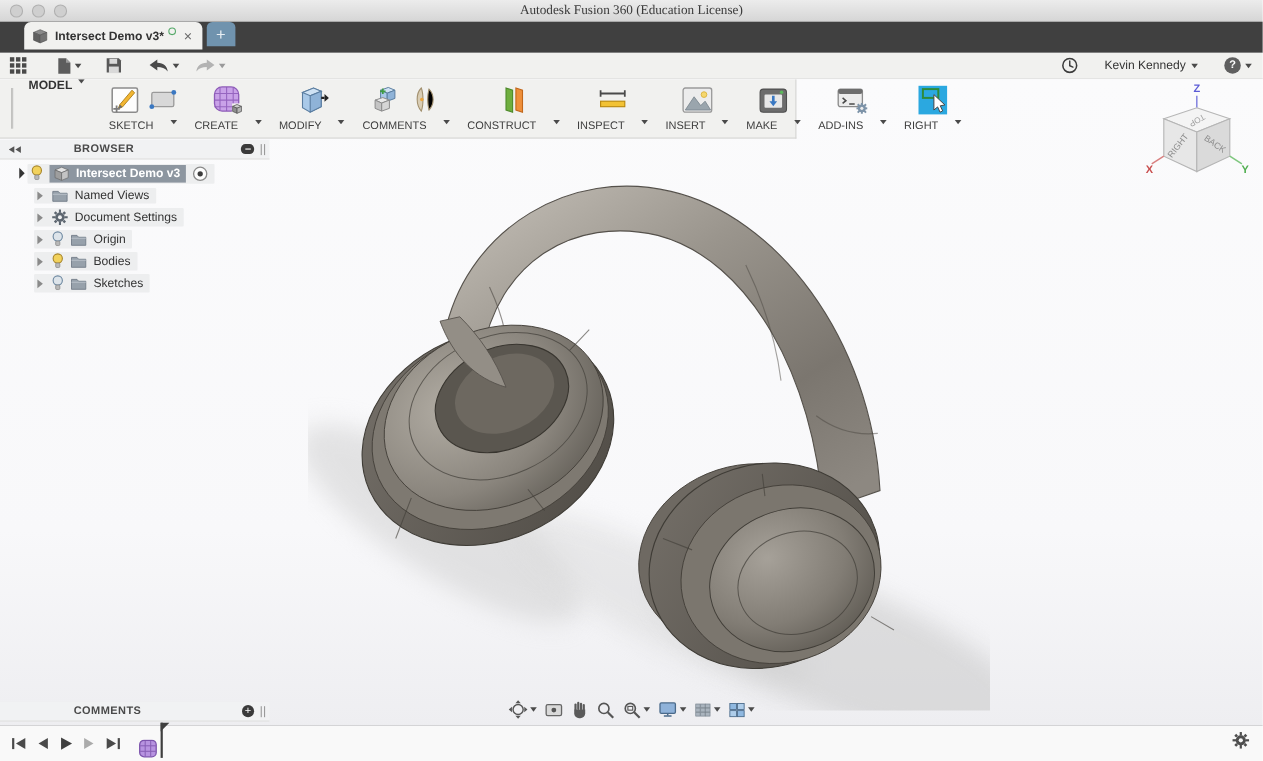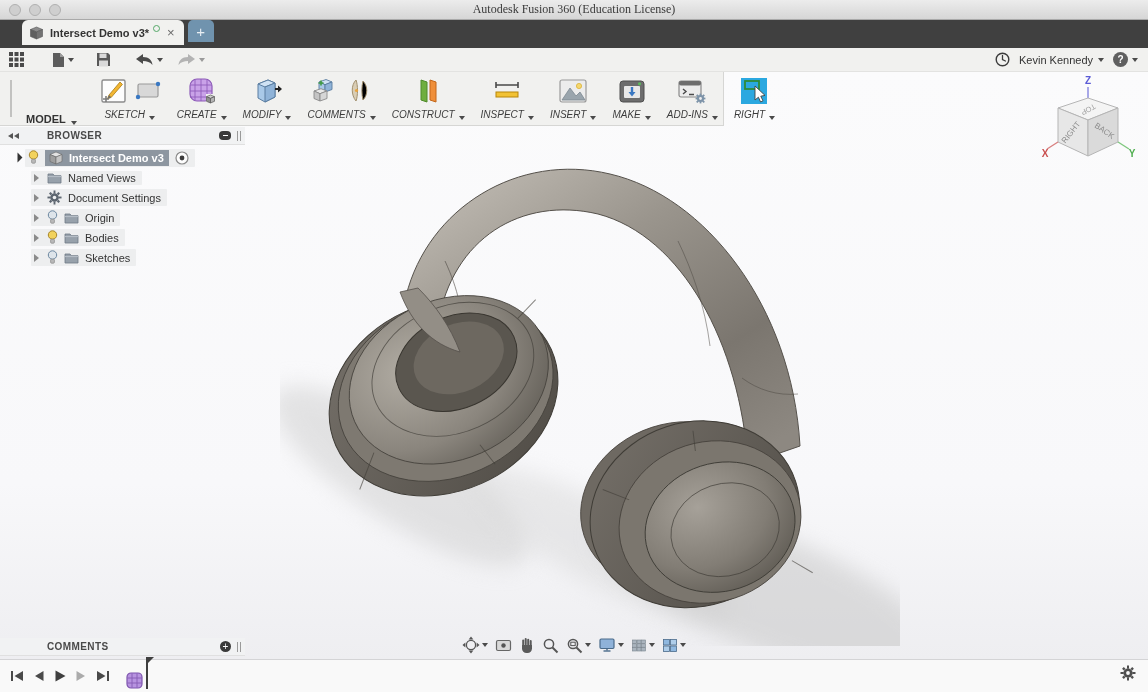--- a/index.html
+++ b/index.html
@@ -23,46 +23,46 @@
   .tab-close { font-size:13px; color:#6a6a6a; line-height:1; cursor:default; padding:0 1px; }
   .new-tab { margin-left:4px; width:26px; height:22px; background:#7093ae; border-radius:5px 5px 0 0; color:#e8eef3;
     font-size:15px; display:flex; align-items:center; justify-content:center; }
 
   
   .qat { height:24px; background:#f1f1ef; flex:0 0 24px; display:flex; align-items:center; border-bottom:1px solid #e3e3e1; position:relative; }
   .qat .grp { display:flex; align-items:center; gap:3px; }
   .qat-icon { display:flex; align-items:center; justify-content:center; }
   .dd { width:0; height:0; border-left:3.5px solid transparent; border-right:3.5px solid transparent; border-top:4px solid #4a4a4a; display:inline-block; }
   .dd.light { border-top-color:#9a9a9a; }
-  .qat-right { position:absolute; right:10px; display:flex; align-items:center; gap:9px; }
+  .qat-right { position:absolute; right:10px; display:flex; align-items:center; gap:24px; }
   .user-name { font-size:11px; color:#333; }
   .help-circle { width:15px; height:15px; border-radius:50%; background:#5f5f5f; color:#fff; font-size:10px; font-weight:bold;
     display:flex; align-items:center; justify-content:center; }
 
   
   .canvas { position:relative; flex:1 1 auto; background:linear-gradient(180deg,#fbfbfc 0%,#f8f8fa 70%,#eeeef1 100%); overflow:hidden; }
 
   
   .ribbon { position:absolute; left:0; top:0; width:724px; height:54px; background:#f1f1ef;
     border-bottom:1px solid #d6d6d4; border-right:1px solid #d6d6d4; display:flex; align-items:stretch; z-index:5; }
   .rib-handle { width:4px; margin:8px 4px 8px 10px; border-left:1px solid #c2c2c0; border-right:1px solid #c2c2c0; }
-  .workspace { display:flex; align-items:flex-end; gap:5px; padding:0 14px 0 10px; }
+  .workspace { display:flex; align-items:flex-start; gap:5px; padding:0 14px 0 10px; }
   .workspace .ws-label { font-size:11px; font-weight:bold; color:#333; }
   .rib-sep { width:1px; background:#dcdcda; margin:5px 0; }
   .rgroup { display:flex; flex-direction:column; align-items:center; justify-content:space-between; padding:3px 8px 3px; }
   .rgroup .icons { display:flex; align-items:center; gap:6px; height:32px; }
-  .rgroup .glabel { display:flex; align-items:flex-end; gap:4px; font-size:10px; color:#3c3c3c; padding-bottom:2px; white-space:nowrap;font-style:italic; }
+  .rgroup .glabel { display:flex; align-items:flex-start; gap:15px; font-size:10px; color:#3c3c3c; padding-bottom:2px; white-space:nowrap; }
 
   
   .viewcube { position:absolute; top:2px; right:10px; z-index:6; }
 
   
   .browser { position:absolute; left:0; top:55px; width:260px; z-index:6; font-size:11px; color:#333; }
   .panel-head { height:18px; width:245px; background:rgba(240,241,242,.95); display:flex; align-items:center; border-bottom:1px solid #e0e0e0; position:relative; }
-  .panel-head .ph-title { font-size:10px; font-weight:bold; color:#4a4a4a; letter-spacing:.4px; margin-left:12px;padding-left:35px; }
+  .panel-head .ph-title { font-size:10px; font-weight:bold; color:#4a4a4a; letter-spacing:.4px; margin-left:32px;padding-left:35px; }
   .collapse-arrows { position:absolute; left:8px; display:flex; }
   .ca-tri { width:0; height:0; border-top:3.5px solid transparent; border-bottom:3.5px solid transparent; border-right:5px solid #555; margin-right:1px; }
   .dot-btn { position:absolute; right:14px; width:12px; height:9px; background:#3a3a3a; border-radius:4px; display:flex; align-items:center; justify-content:center; }
   .dot-btn::after { content:""; width:5px; height:1.5px; background:#fff; }
   .panel-grip { position:absolute; right:4px; top:4px; width:4px; height:10px; border-left:1px solid #9a9a9a; border-right:1px solid #9a9a9a; }
   .tree { margin-top:3px; display:flex; flex-direction:column; gap:1px; }
   .trow { display:flex; align-items:center; height:19px; }
   .chip { display:flex; align-items:center; background:rgba(236,237,238,.92); padding:1px 6px 1px 3px; gap:6px; border-radius:1px; }
   .root-sel { display:flex; align-items:center; background:#8d96a0; color:#fff; font-weight:bold; padding:1px 5px 1px 4px; gap:6px; }
   .tri-exp { width:0; height:0; border-left:7px solid transparent; border-top:7px solid #333; transform:rotate(45deg); margin:0 4px 0 14px; }

